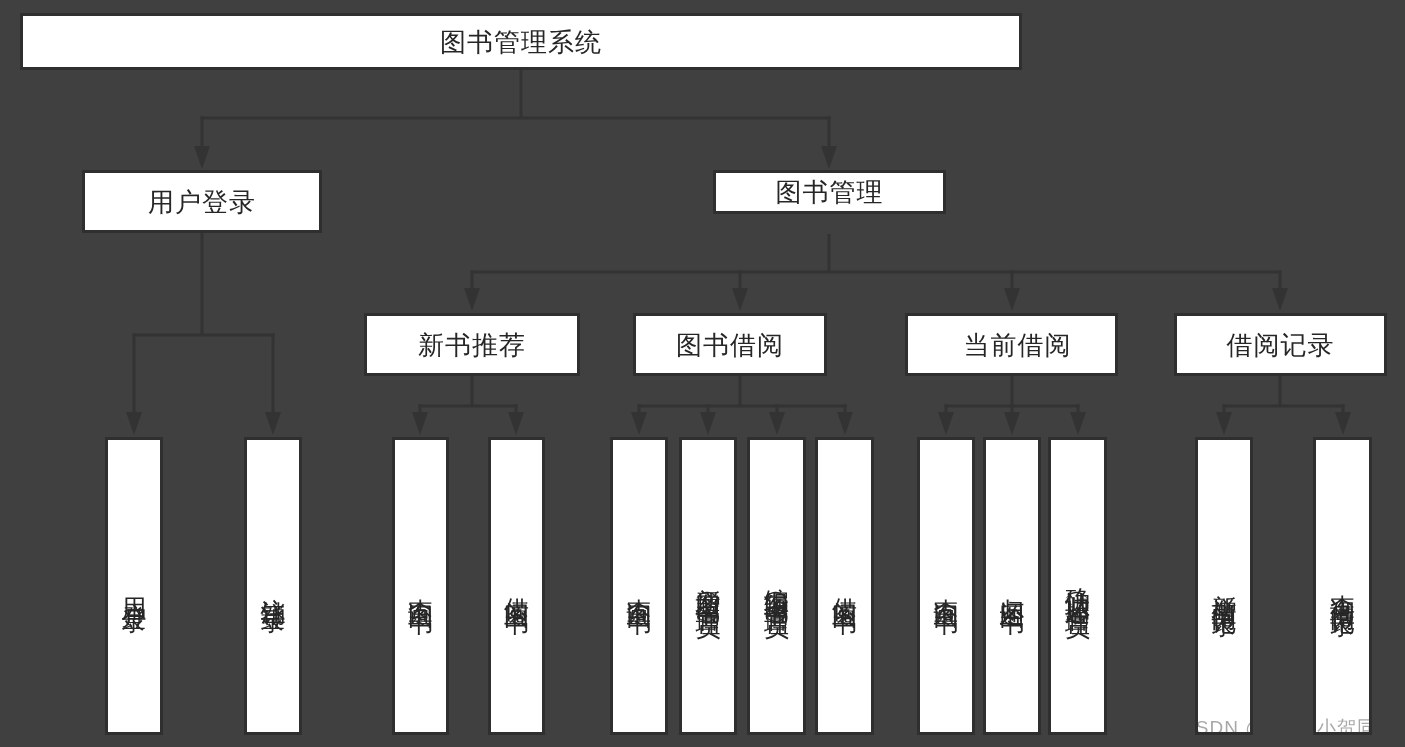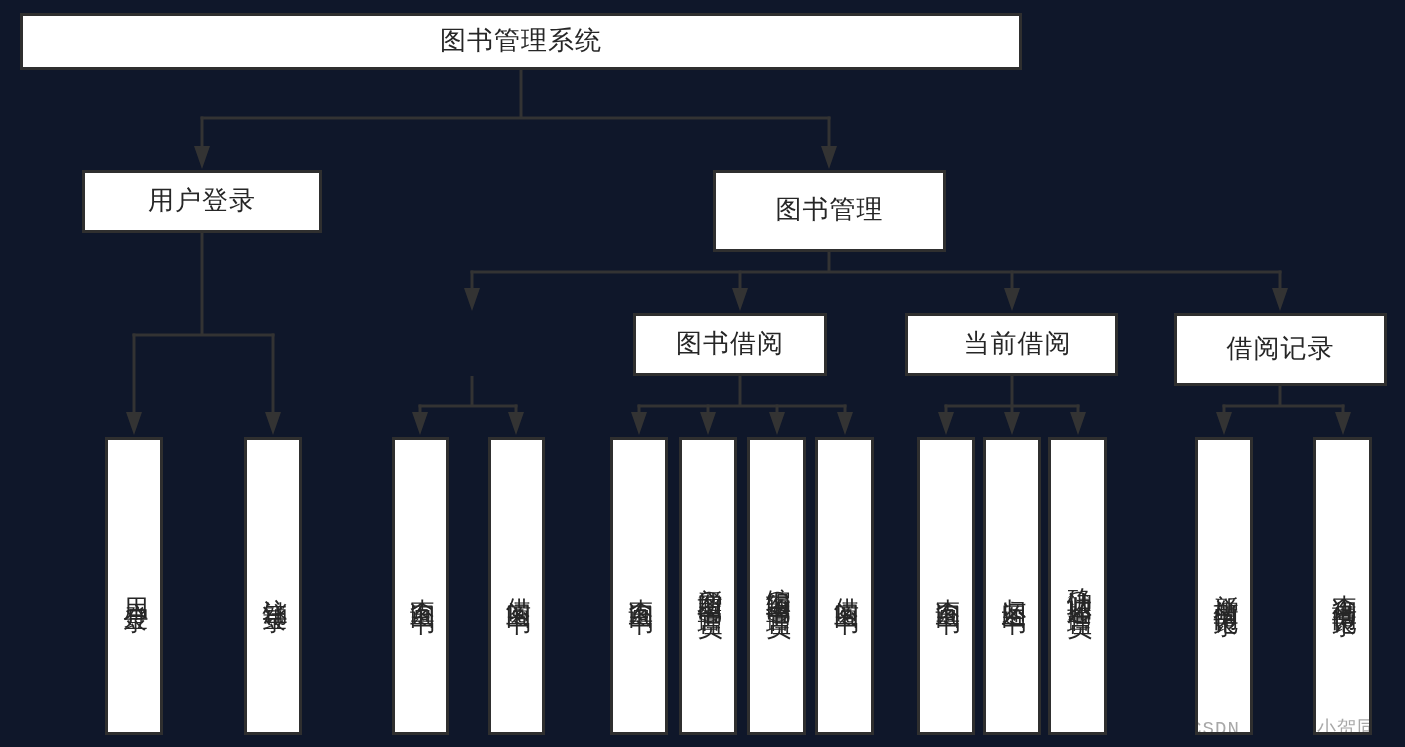--- a/index.html
+++ b/index.html
@@ -1,21 +1,21 @@
 <!DOCTYPE html>
 <html><head>
 <meta charset="utf-8">
 <style>
   html, body { margin: 0; padding: 0; background: #ffffff; }
   .canvas {
     position: relative;
     width: 1405px;
     height: 747px;
-    background: #0f172a;
-    font-family: Liberation Mono, monospace;
+    background: #404040;
+    font-family: Liberation Sans, sans-serif;
     overflow: hidden;
   }
   .connectors {
     position: absolute;
     left: 0; top: 0;
     width: 1405px; height: 747px;
   }
   .box {
     position: absolute;
     box-sizing: border-box;
@@ -118,25 +118,26 @@
       <polygon points="1004,412 1020,412 1012,435"></polygon>
       <polygon points="1070,412 1086,412 1078,435"></polygon>
       <polygon points="1216,412 1232,412 1224,435"></polygon>
       <polygon points="1335,412 1351,412 1343,435"></polygon>
     </g>
   </svg>
 
   <div class="box" style="left:20px; top:13px; width:1002px; height:57px;">图书管理系统</div>
 
   <div class="box" style="left:82px; top:170px; width:240px; height:63px;">用户登录</div>
-  <div class="box" style="left:713px; top:170px; width:233px; height:82px;text-align:right;">图书管理</div>
+  <div class="box" style="left:713px; top:170px; width:233px; height:44px;text-align:right;">图书管理</div>
 
+  <div class="box" style="left:364px; top:313px; width:216px; height:63px;">新书推荐</div>
   <div class="box" style="left:633px; top:313px; width:194px; height:63px;">图书借阅</div>
   <div class="box" style="left:905px; top:313px; width:213px; height:63px;padding-left:12px;">当前借阅</div>
-  <div class="box" style="left:1174px; top:313px; width:213px; height:73px;">借阅记录</div>
+  <div class="box" style="left:1174px; top:313px; width:213px; height:63px;">借阅记录</div>
 
   <div class="box vbox" style="left:105px; top:437px; width:58px; height:298px;">用户登录</div>
   <div class="box vbox" style="left:244px; top:437px; width:58px; height:298px;">注销登录</div>
 
   <div class="box vbox" style="left:392px; top:437px; width:57px; height:298px;">查询图书</div>
   <div class="box vbox" style="left:488px; top:437px; width:57px; height:298px;">借阅图书</div>
 
   <div class="box vbox" style="left:610px; top:437px; width:58px; height:298px;">查询图书</div>
   <div class="box vbox" style="left:679px; top:437px; width:58px; height:298px;">新增图书（管理员）</div>
   <div class="box vbox" style="left:747px; top:437px; width:59px; height:298px;">编辑图书（管理员）</div>

